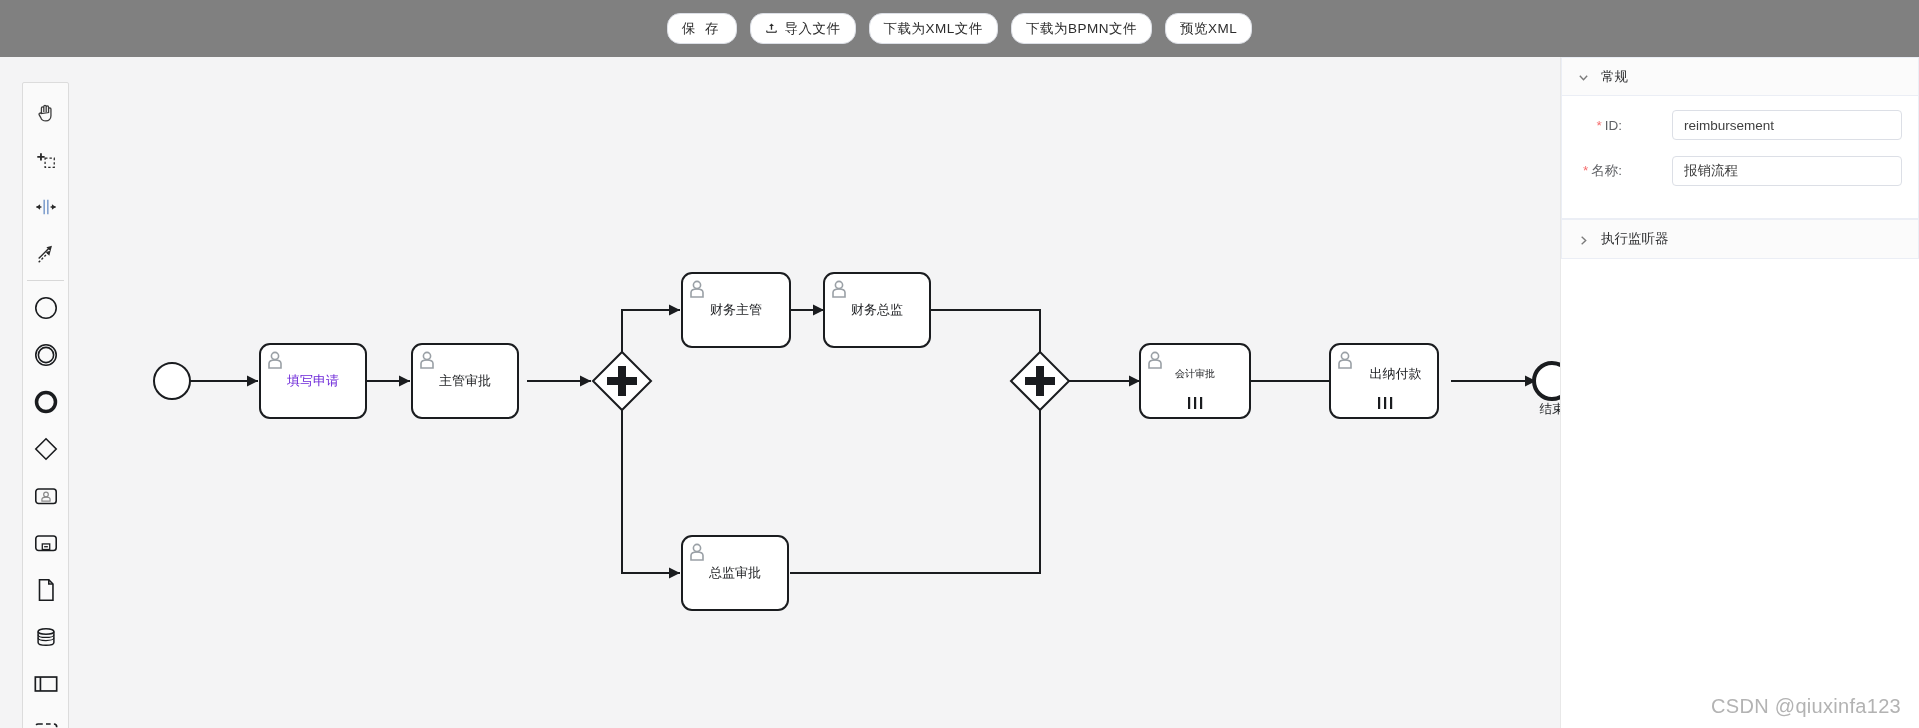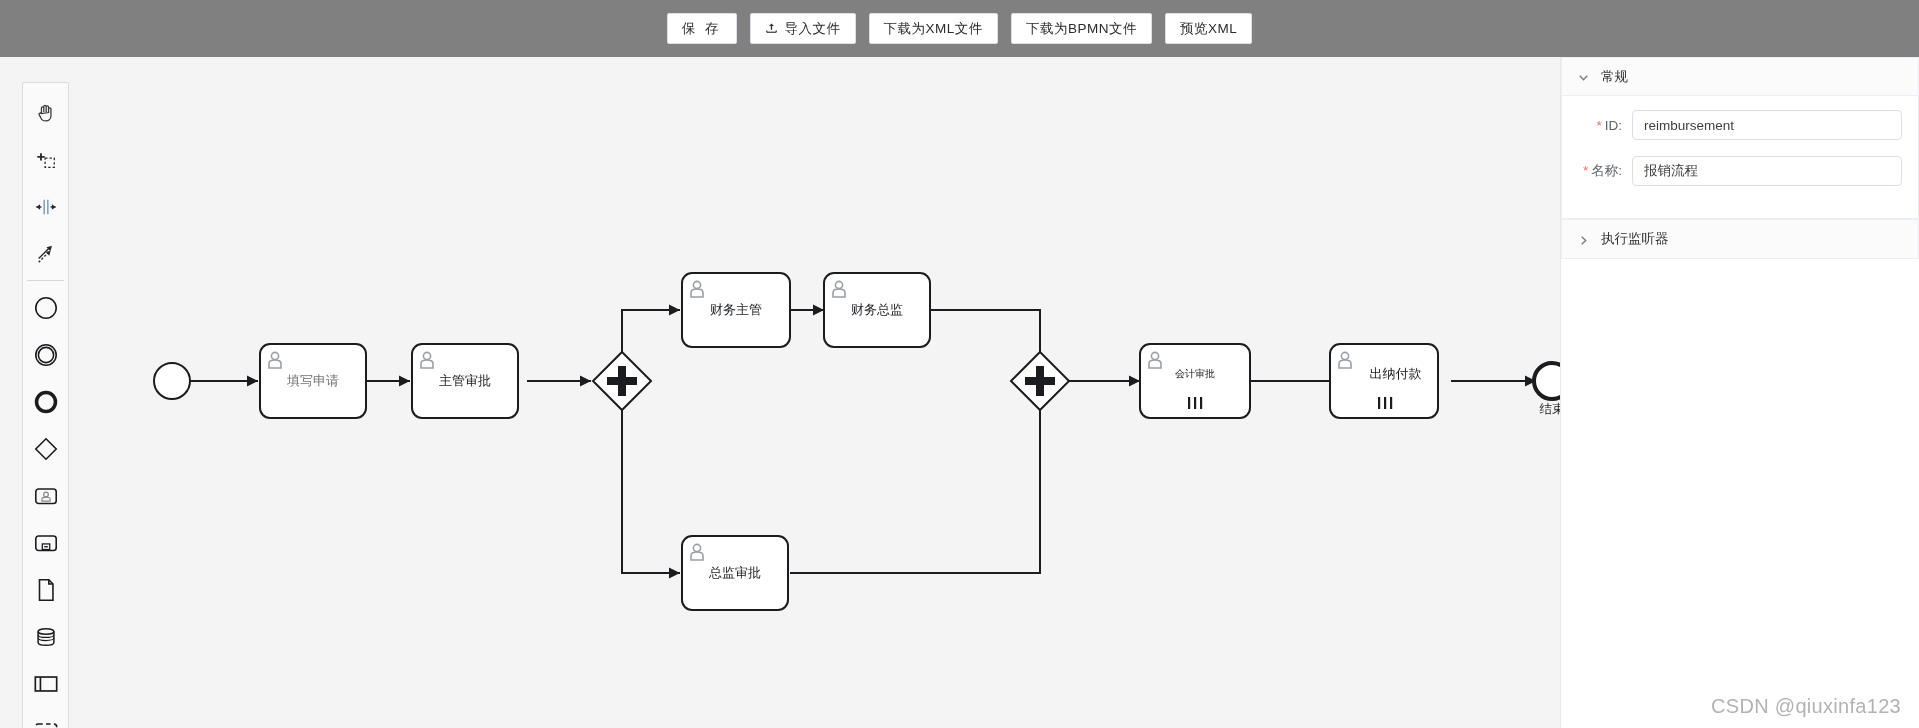--- a/index.html
+++ b/index.html
@@ -16,21 +16,21 @@
   .toolbar {
     position: absolute; left: 0; top: 0;
     width: 1919px; height: 57px;
     background: #808080;
     display: flex; align-items: center; justify-content: center;
     gap: 13px;
   }
   .tb-btn {
     background: #ffffff;
     border: 1px solid #dcdfe6;
-    border-radius: 2px;
+    border-radius: 13px;
     height: 31px;
     padding: 0 14px;
     font-size: 13.5px;
     color: #2c2c2c;
     display: inline-flex; align-items: center; gap: 7px;
     line-height: 1;
     cursor: pointer;
     white-space: nowrap;
   }
   .tb-btn .lbl { letter-spacing: 0.5px; }
@@ -97,21 +97,21 @@
     border-bottom: 1px solid #ebeef5;
     font-size: 13.5px;
     color: #303133;
     cursor: pointer;
     gap: 12px;
   }
   .panel-head.collapsed { border-bottom: none; background: #fbfbfb; }
   .chev { width: 11px; height: 11px; flex: 0 0 auto; color: #7a7a7a; }
   .panel-body { padding: 14px 16px 16px 8px; }
   .form-row {
-    display: flex; align-items: center; margin-bottom: 16px;
+    display: flex; align-items: center; margin-bottom: 16px; gap: 40px;
   }
   .form-row:last-child { margin-bottom: 16px; }
   .form-label {
     width: 62px; text-align: right; padding-right: 10px;
     font-size: 13.5px; color: #606266; white-space: nowrap;
   }
   .req { color: #f56c6c; margin-right: 3px; }
   .form-input {
     flex: 1 1 auto;
     height: 30px;
@@ -265,21 +265,21 @@
           <g fill="#1a1c1f">
             <rect x="1188" y="340" width="2.2" height="12"></rect>
             <rect x="1194" y="340" width="2.2" height="12"></rect>
             <rect x="1200" y="340" width="2.2" height="12"></rect>
             <rect x="1378" y="340" width="2.2" height="12"></rect>
             <rect x="1384" y="340" width="2.2" height="12"></rect>
             <rect x="1390" y="340" width="2.2" height="12"></rect>
           </g>
         </svg>
 
-        <div style="position:absolute;left:260px;top:287px;width:106px;height:74px;display:flex;align-items:center;justify-content:center;font-size:13px;color:#737373;">填写申请</div>
+        <div style="position:absolute;left:260px;top:287px;width:106px;height:74px;display:flex;align-items:center;justify-content:center;font-size:13px;color:#6d28d9;">填写申请</div>
         <div style="position:absolute;left:412px;top:287px;width:106px;height:74px;display:flex;align-items:center;justify-content:center;font-size:13px;color:#1a1c1f;">主管审批</div>
         <div style="position:absolute;left:682px;top:216px;width:108px;height:74px;display:flex;align-items:center;justify-content:center;font-size:13px;color:#1a1c1f;">财务主管</div>
         <div style="position:absolute;left:824px;top:216px;width:106px;height:74px;display:flex;align-items:center;justify-content:center;font-size:13px;color:#1a1c1f;">财务总监</div>
         <div style="position:absolute;left:682px;top:479px;width:106px;height:74px;display:flex;align-items:center;justify-content:center;font-size:13px;color:#1a1c1f;">总监审批</div>
         <div style="position:absolute;left:1140px;top:287px;width:110px;height:60px;display:flex;align-items:center;justify-content:center;font-size:10px;color:#1a1c1f;">会计审批</div>
         <div style="position:absolute;left:1330px;top:287px;width:131px;height:60px;display:flex;align-items:center;justify-content:center;font-size:13px;color:#1a1c1f;">出纳付款</div>
         <div style="position:absolute;left:1512px;top:344px;width:80px;text-align:center;font-size:12.5px;color:#1a1c1f;">结束</div>
       </div>
 
       <div class="palette">

